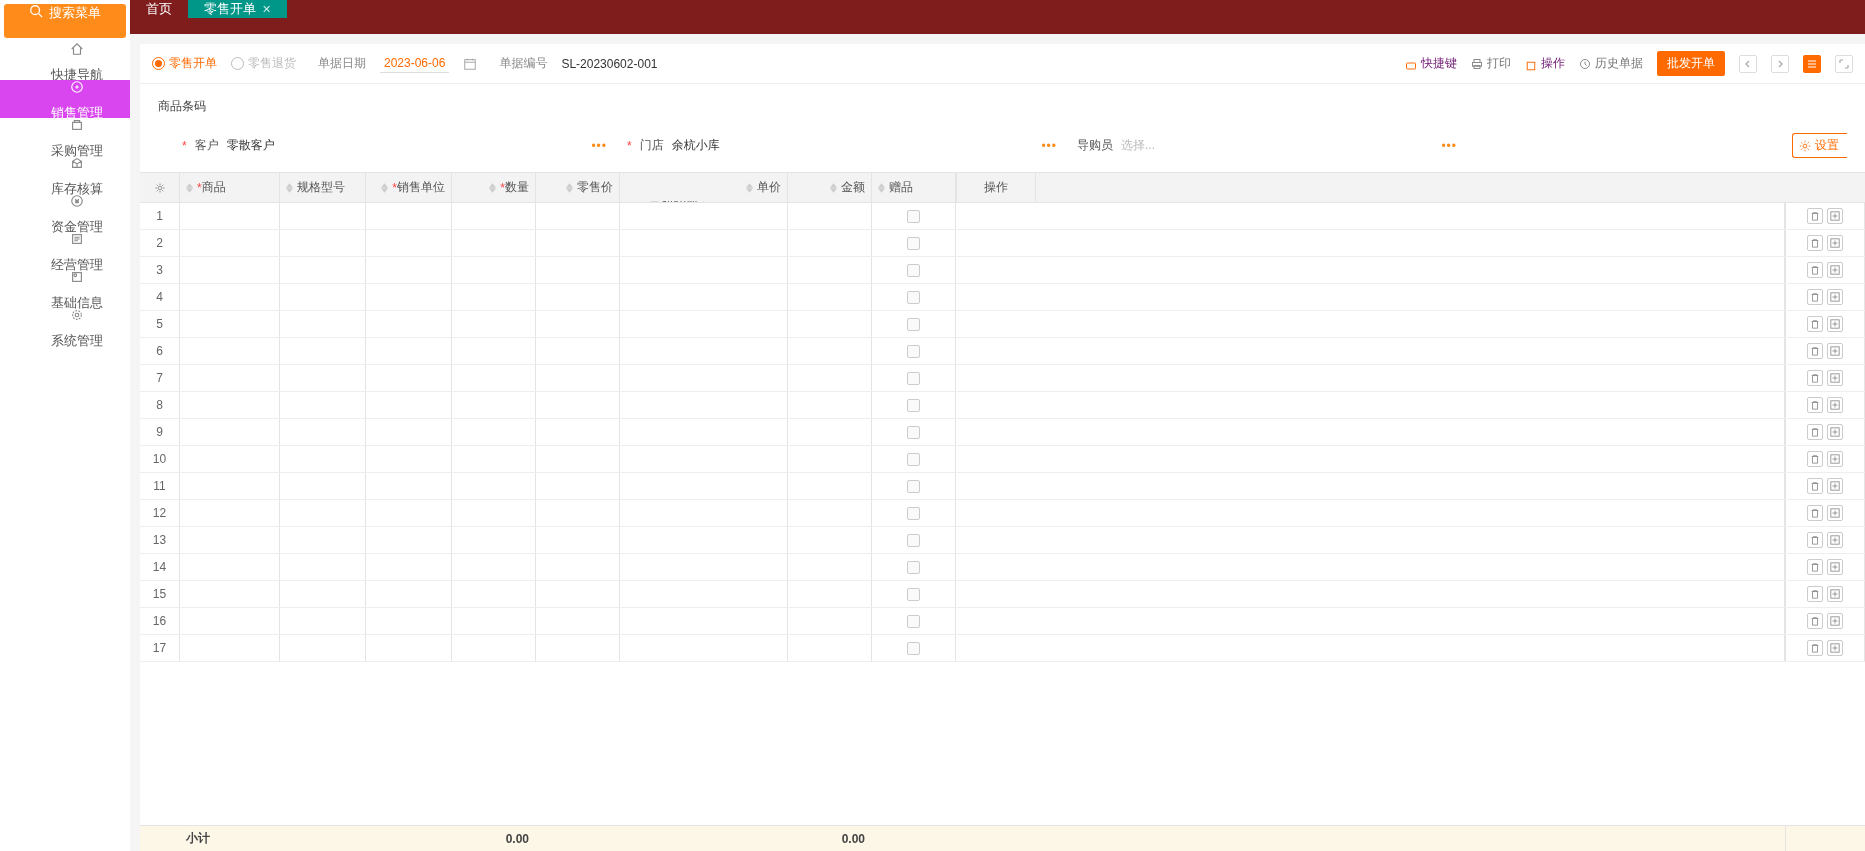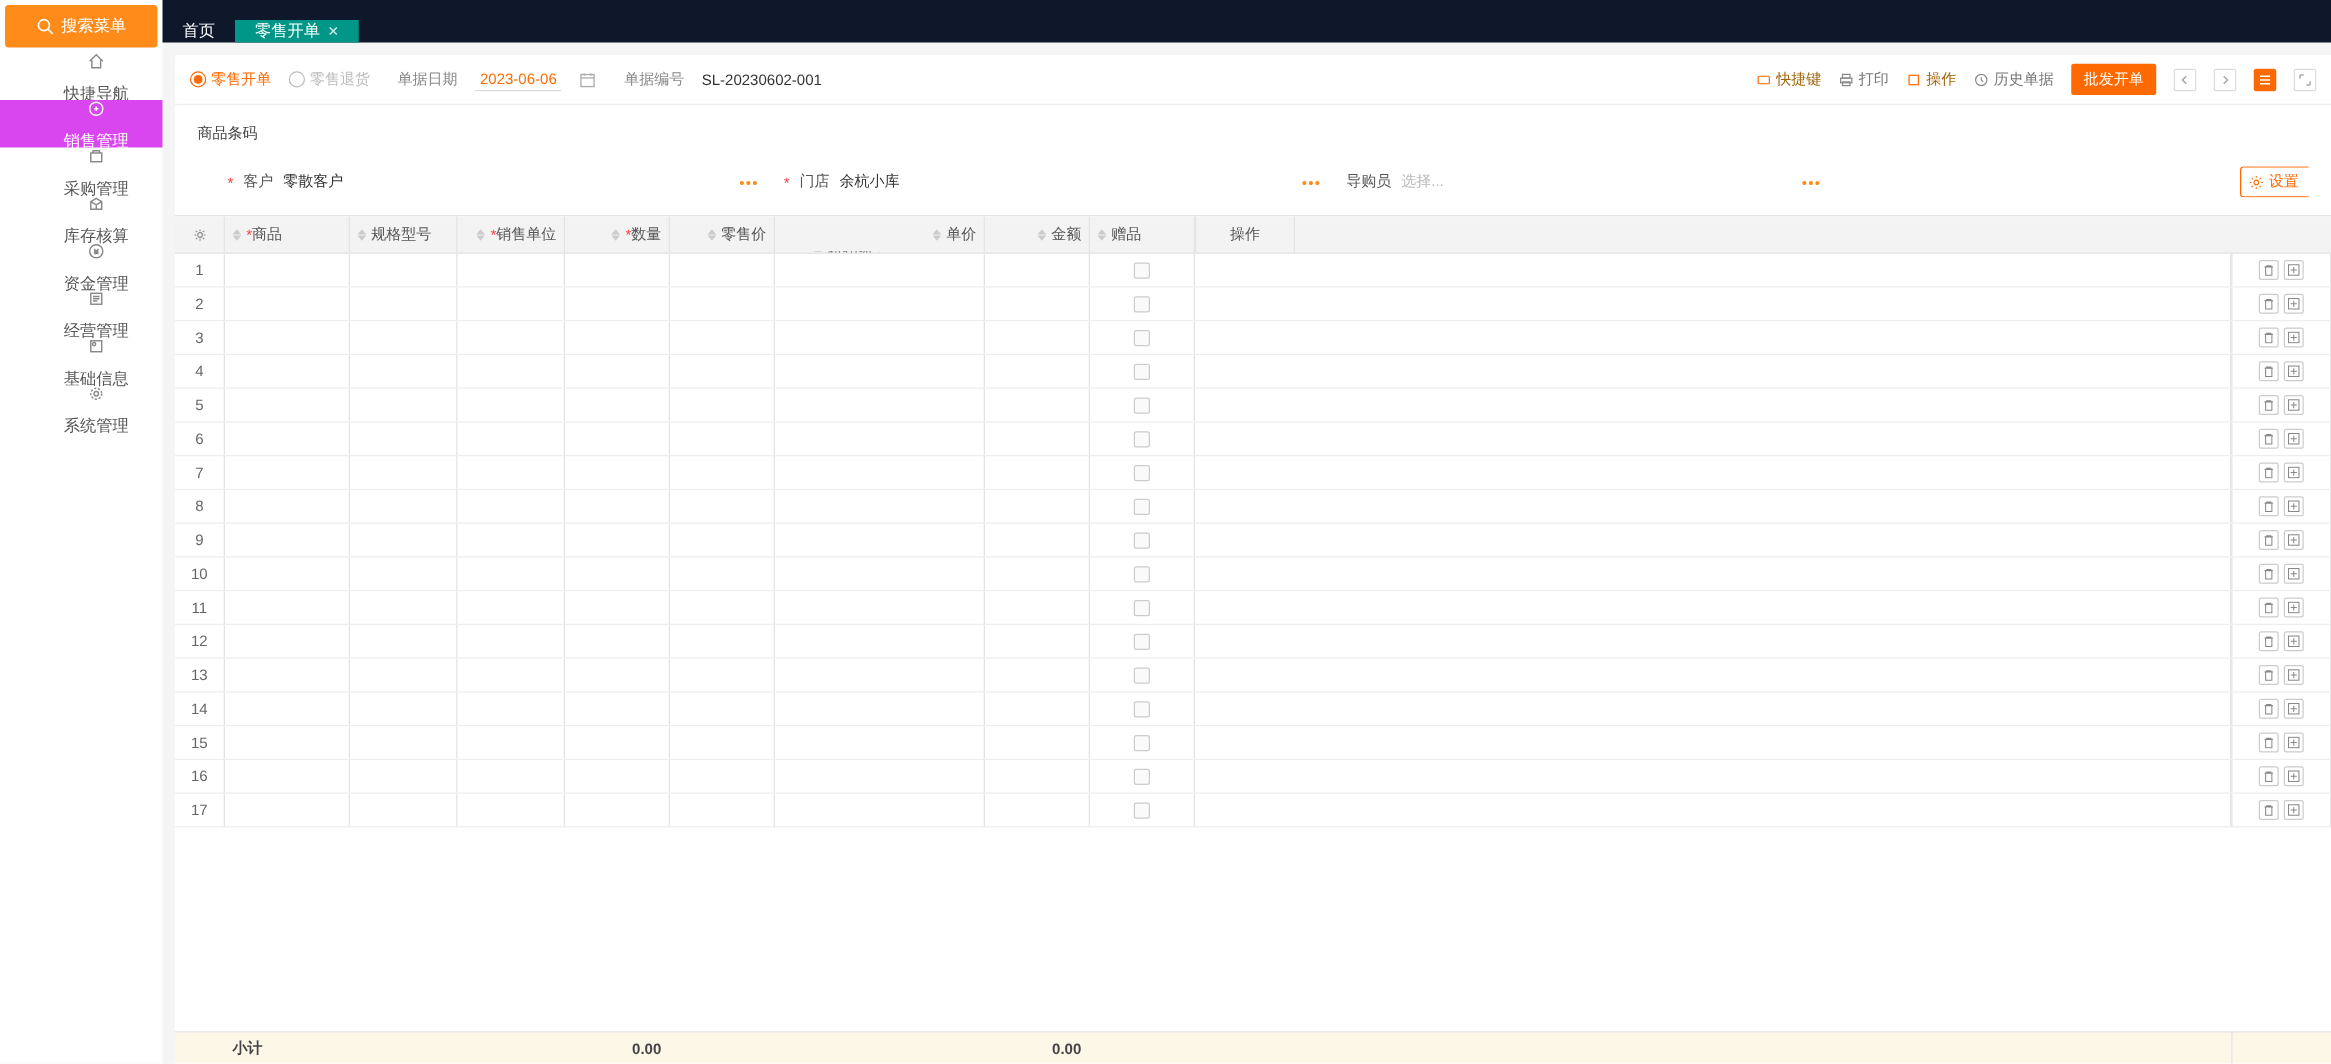--- a/index.html
+++ b/index.html
@@ -1,30 +1,30 @@
 <!DOCTYPE html>
 <html><head>
   <meta charset="utf-8">
   <style>
     * { margin: 0; padding: 0; box-sizing: border-box; }
     body { font-family: "Microsoft YaHei", sans-serif; font-size: 12px; color: #333; background: #f5f5f5; overflow: hidden; }
     .app { display: flex; height: 851px; width: 1865px; }
     
     
     .sidebar { width: 130px; background: #fff; display: flex; flex-direction: column; }
-    .search-menu { background: #ff8c1a; color: #fff; height: 34px; margin: 4px; border-radius: 3px; display: flex; align-items: center; justify-content: center; gap: 6px; font-size: 13px; }
+    .search-menu { background: #ff8c1a; color: #fff; height: 34px; margin: 4px; border-radius: 3px; display: flex; align-items: flex-start; justify-content: center; gap: 6px; font-size: 13px; }
     .menu-item { height: 38px; display: flex; align-items: center; gap: 10px; padding-left: 24px; font-size: 13px; color: #555; cursor: pointer; flex-direction: column; }
     .menu-item.active { background: #d946ef; color: #fff; }
     .menu-item .mi-icon { width: 16px; display: inline-flex; justify-content: center; align-items: center; }
     
     
     .main { flex: 1; display: flex; flex-direction: column; }
     
     
-    .top-tabs { background: #0f172a; height: 34px; display: flex; align-items: flex-end; }
+    .top-tabs { background: #7f1d1d; height: 34px; display: flex; align-items: flex-start; }
     .tab-item { padding: 0 16px; color: #fff; display: flex; align-items: center; gap: 6px; font-size: 13px; cursor: pointer; }
     .tab-item.current { background: #009688; }
     .tab-close { font-size: 11px; opacity: .8; }
     
     
     .content { flex: 1; padding: 10px 0 0 10px; display: flex; flex-direction: column; min-height: 0; }
     .panel { background: #fff; flex: 1; display: flex; flex-direction: column; border-radius: 3px 0 0 0; min-height: 0; }
     
     
     .hdr { display: flex; align-items: center; height: 40px; border-bottom: 1px solid #eee; padding: 0 12px; gap: 10px; }
@@ -32,21 +32,21 @@
     .radio-wrap { display: flex; align-items: center; gap: 4px; color: #555; }
     .radio-circle { width: 13px; height: 13px; border-radius: 50%; border: 1px solid #bbb; display: inline-flex; align-items: center; justify-content: center; }
     .radio-circle.on { border-color: #ff6a00; }
     .radio-circle.on::after { content: ""; width: 7px; height: 7px; border-radius: 50%; background: #ff6a00; }
     .hdr-label { color: #888; margin-left: 8px; }
     .hdr-val { color: #333; }
     .hdr-date { color: #ff6a00; border-bottom: 1px solid #ddd; padding: 2px 4px; }
     .hdr-cal { color: #888; }
     .hdr-right { margin-left: auto; display: flex; align-items: center; gap: 14px; color: #777; }
     .hdr-link { display: flex; align-items: center; gap: 4px; cursor: pointer; }
-    .hdr-link.accent { color: #a16207; }
+    .hdr-link.accent { color: #701a75; align-items: flex-end; }
     .btn-orange { background: #ff6a00; color: #fff; padding: 4px 10px; border-radius: 2px; }
     .nav-btn { width: 18px; height: 18px; border: 1px solid #ddd; display: inline-flex; align-items: center; justify-content: center; color: #999; border-radius: 2px; }
     .dense-icon { width: 18px; height: 18px; background: #ff6a00; display: inline-flex; align-items: center; justify-content: center; color: #fff; border-radius: 2px; }
     
     
     .barcode-row { display: flex; align-items: center; gap: 10px; padding: 14px 18px 10px 18px; }
     .barcode-lbl { color: #444; }
     .barcode-inp { flex: 0 0 330px; height: 30px; border: 1px solid #ddd; border-radius: 2px; padding: 0 8px; font-size: 12px; color: #333; }
     .barcode-inp::placeholder { color: #bbb; }
     

